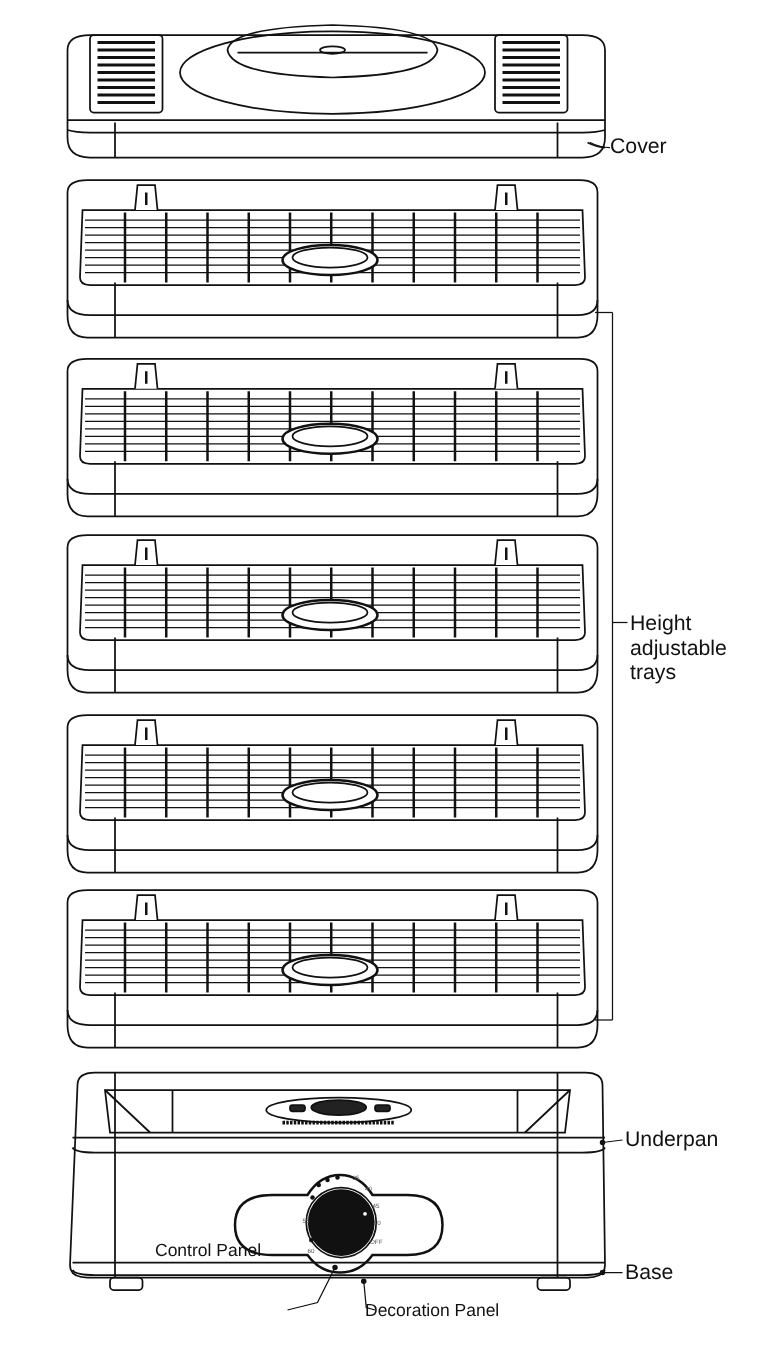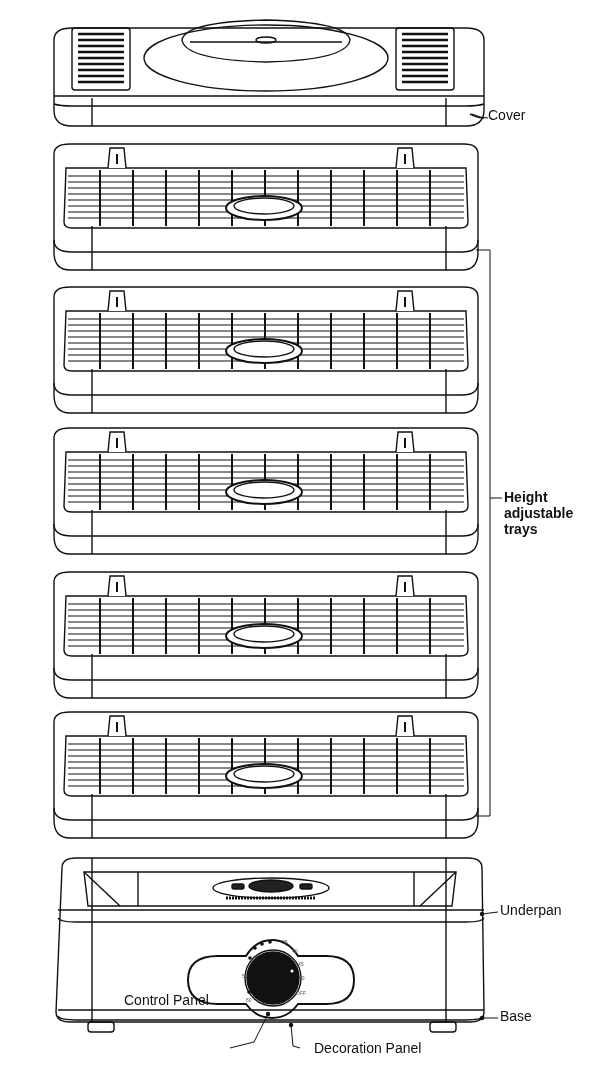--- a/index.html
+++ b/index.html
@@ -1,19 +1,19 @@
 <!DOCTYPE html>
 <html><head>
 <meta charset="utf-8">
 <style>
   html, body { margin:0; padding:0; background:#ffffff; }
   body { width:612px; height:1086px; position:relative; overflow:hidden;
          font-family:"Liberation Sans", sans-serif; color:#111; }
   svg { position:absolute; left:0; top:0; }
-  .label { position:absolute; font-size:14px; color:#111; line-height:1.15; white-space:nowrap; }
+  .label { position:absolute; font-size:17px; color:#111; line-height:1.15; white-space:nowrap; }
   .label.small { font-size:14px; }
 </style>
 </head>
 <body>
 
 <svg width="612" height="1086" viewBox="0 0 612 1086" fill="none" stroke="#111" stroke-width="1.4">
 
   <g>
     <path d="M54,40 Q54,28 72,28 L466,28 Q484,28 484,40 L484,110 Q484,126 466,126 L72,126 Q54,126 54,110 Z"></path>
     <path d="M54,96 L484,96"></path>
@@ -152,22 +152,22 @@
     <path d="M472,114 Q480,118 488,118"></path>
     <line x1="482" y1="914" x2="498" y2="912"></line>
     <line x1="482" y1="1018" x2="498" y2="1018"></line>
     <path d="M268,1014 L254,1042 L230,1048"></path>
     <path d="M291,1025 L293,1046 L300,1048"></path>
   </g>
 </svg>
 
 <div class="label" style="left:488px; top:107px;">Cover</div>
 
-<div class="label" style="left:504px; top:489px;font-weight:bold;">
+<div class="label" style="left:504px; top:489px;">
   <div>Height</div>
   <div>adjustable</div>
   <div>trays</div>
 </div>
 
 <div class="label" style="left:500px; top:902px;">Underpan</div>
 <div class="label" style="left:500px; top:1008px;text-align:right;">Base</div>
 <div class="label small" style="left:124px; top:992px;">Control Panel</div>
-<div class="label small" style="left:314px; top:1040px;">Decoration Panel</div>
+<div class="label small" style="left:292px; top:1040px;">Decoration Panel</div>
 
 </body></html>

